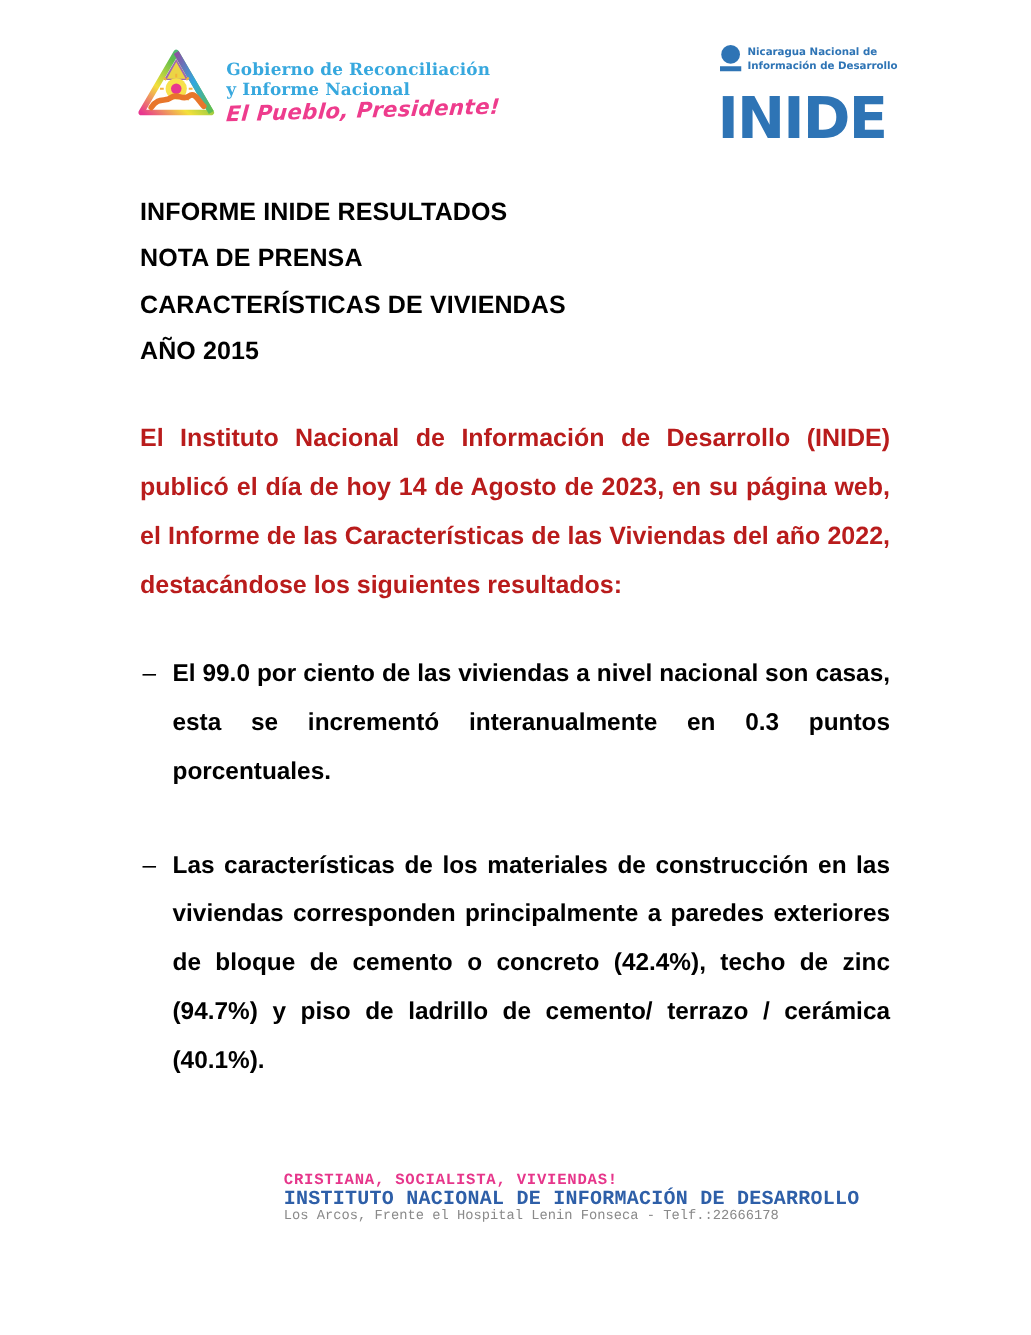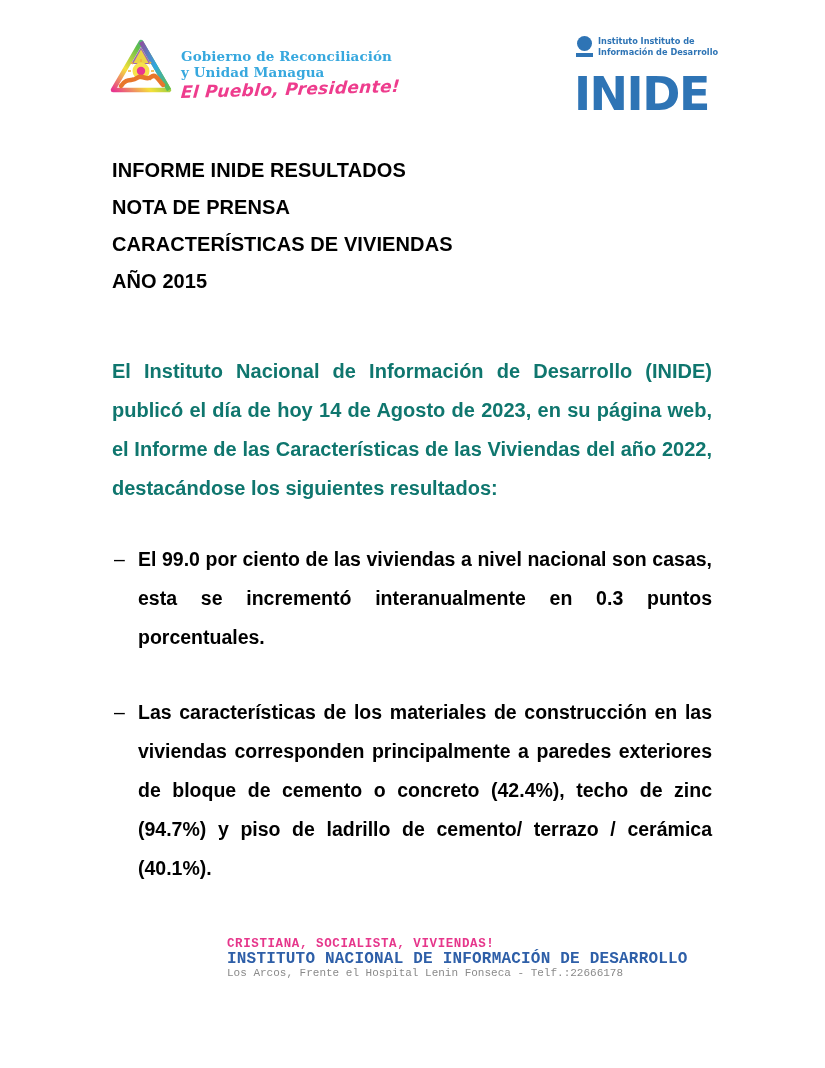--- a/index.html
+++ b/index.html
@@ -119,27 +119,27 @@
     width: 600px;
   }
   .title-block {
     font-size: 20px;
     font-weight: bold;
     line-height: 37px;
     letter-spacing: 0.1px;
     color: #000000;
   }
   .intro {
-    margin-top: 52px;
+    margin-top: 32px;
     font-size: 20px;
     font-weight: bold;
     line-height: 39px;
     text-align: justify;
     text-justify: inter-word;
-    color: #0f766e;
+    color: #b91c1c;
   }
   .bullets {
     margin-top: 32px;
   }
   .bullet {
     position: relative;
     padding-left: 26px;
     font-size: 19.5px;
     font-weight: bold;
     line-height: 39px;
@@ -238,30 +238,30 @@
           <line x1="44" y1="28" x2="46" y2="26"></line>
           <line x1="28" y1="42" x2="26" y2="44"></line>
           <line x1="44" y1="42" x2="46" y2="44"></line>
         </g>
 
         <path d="M16 50 C22 41, 27 46, 32 42 C37 38, 41 45, 46 41 C51 37, 54 45, 58 49" fill="none" stroke="#E8762B" stroke-width="4.5" stroke-linecap="round"></path>
       </svg>
     </div>
     <div class="gov-wordmark">
       <div class="gov-line1">Gobierno de Reconciliación</div>
-      <div class="gov-line2">y Unidad Managua</div>
+      <div class="gov-line2">y Informe Nacional</div>
       <div class="gov-slogan">El Pueblo, Presidente!</div>
     </div>
   </div>
 
   <div class="inide-logo">
     <span class="inide-dot"></span>
     <span class="inide-bar"></span>
     <div class="inide-toptext">
-      <div>Instituto Instituto de</div>
+      <div>Nicaragua Nacional de</div>
       <div>Información de Desarrollo</div>
     </div>
     <div class="inide-word">INIDE</div>
   </div>
 
 </div>
 
 <div class="doc">
 
   <div class="title-block">

